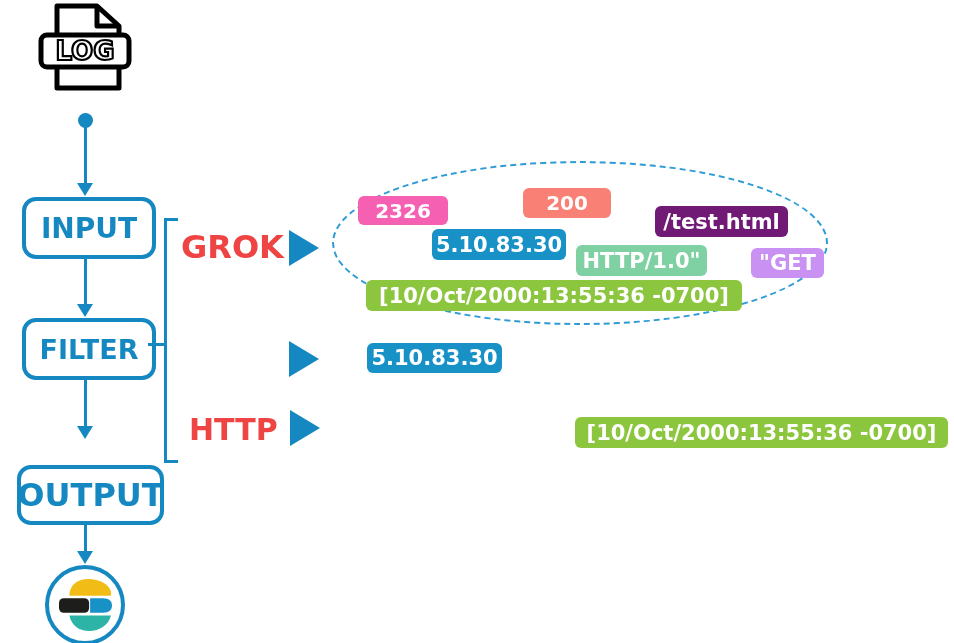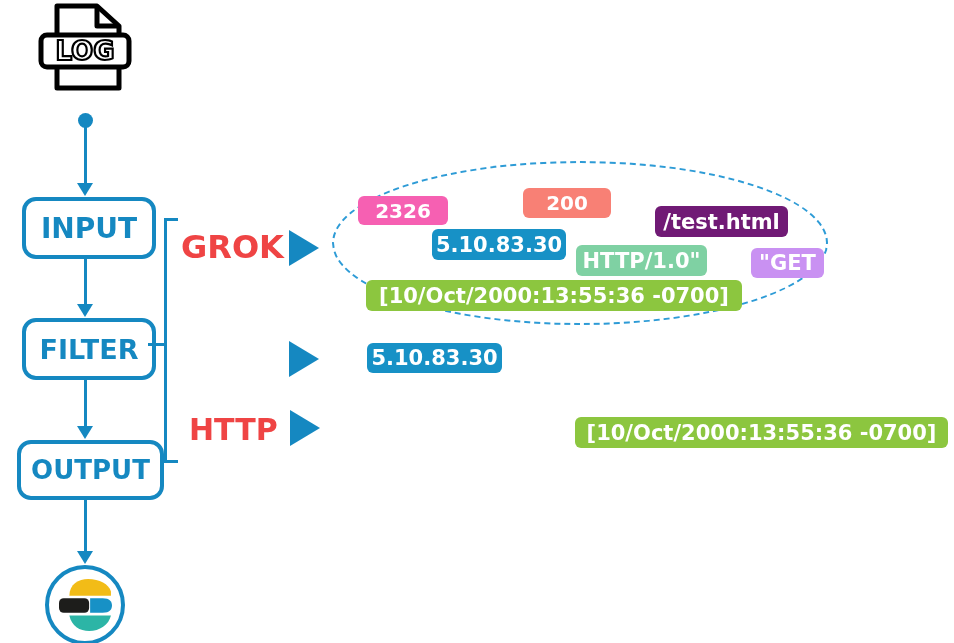--- a/index.html
+++ b/index.html
@@ -26,21 +26,21 @@
   }
 
   
   .stage-box{
     border:4px solid #1588c1;border-radius:14px;background:#fff;
     display:flex;align-items:center;justify-content:center;
     color:#1588c1;font-weight:bold;
   }
   #input-box{left:22px;top:197px;width:126px;height:54px;font-size:28px;}
   #filter-box{left:22px;top:318px;width:126px;height:54px;font-size:27px;}
-  #output-box{left:17px;top:440px;width:139px;height:52px;font-size:26px;}
+  #output-box{left:17px;top:465px;width:139px;height:52px;font-size:32px;}
 
   
   .bracket{background:#1588c1;}
 
   
   .plugin-label{color:#ef4444;font-weight:bold;white-space:nowrap;}
   .play{
     width:0;height:0;border-top:18px solid transparent;
     border-bottom:18px solid transparent;border-left:30px solid #1588c1;
   }

